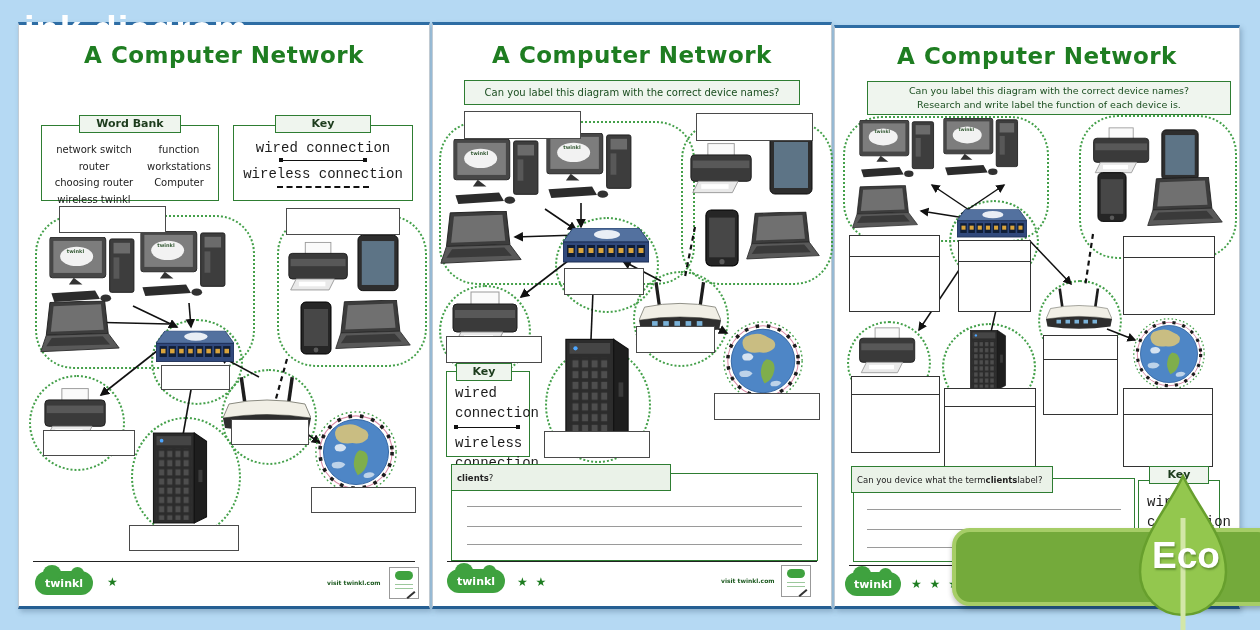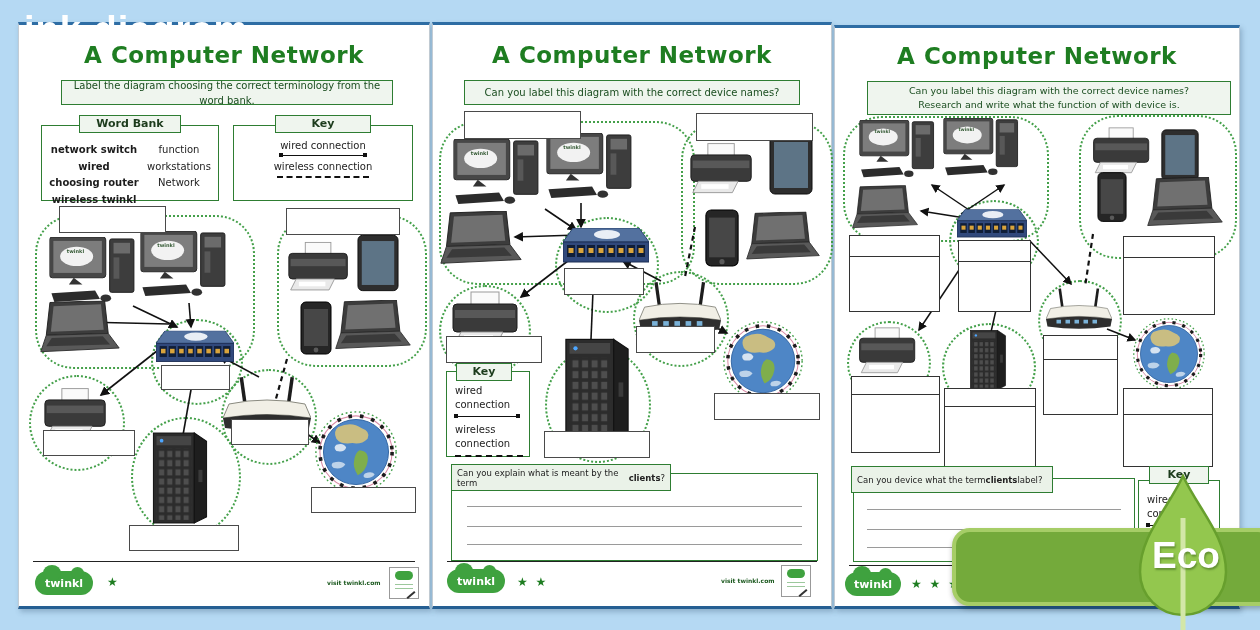--- a/index.html
+++ b/index.html
@@ -10,21 +10,21 @@
          box-shadow:2px 3px 5px rgba(50,80,110,.30);}
   .title{position:absolute;left:0;width:100%;text-align:center;color:#1e7d21;
          font-weight:bold;font-size:23px;letter-spacing:.5px;}
   .instr{position:absolute;background:#eff5ee;border:1.5px solid #2e7d32;color:#1a4d1f;
          font-size:10px;display:flex;flex-direction:column;align-items:center;
          justify-content:center;text-align:center;line-height:1.5;}
   .panel{position:absolute;border:1.5px solid #2e7d32;background:#fff;z-index:2;}
   .tab{position:absolute;background:#eff5ee;border:1.5px solid #2e7d32;color:#1c3b1c;
        font-size:11px;font-weight:bold;text-align:center;line-height:16px;z-index:4;}
   .wbcol{position:absolute;font-size:10px;color:#1c1c1c;text-align:center;line-height:1.65;}
-  .ktext{font-size:10px;color:#1c1c1c;text-align:center;}
+  .ktext{font-size:14px;color:#1c1c1c;text-align:center;font-family:Liberation Mono, monospace;}
   .kline{height:0;border-top:1.6px solid #111;position:relative;margin:4px auto;}
   .kline::before,.kline::after{content:"";position:absolute;top:-3px;width:4px;height:4px;background:#111;}
   .kline::before{left:-1px}.kline::after{right:-1px}
   .kdash{height:0;border-top:2.5px dashed #111;margin:4px auto;}
   .lblbox{position:absolute;background:#fff;border:1.5px solid #4a4a4a;z-index:3;}
   .p3box{position:absolute;background:#fff;border:1px solid #333;z-index:3;}
   .p3div{position:absolute;left:0;right:0;border-top:1px solid #333;}
   .grp{position:absolute;border:2px dotted #44a04a;border-radius:38px;z-index:0;}
   .dotc{position:absolute;border:2px dotted #44a04a;border-radius:50%;z-index:0;}
   .dev{position:absolute;z-index:2;}
@@ -157,35 +157,32 @@
       <path d="M50 44 q11 1 9 13 q-2 11 -11 15 q-6 -9 -4 -17 q1 -8 6 -11" fill="#7fae4c"></path>
       <path d="M24 38 q8 -3 11 3 q-2 6 -11 4 q-4 -4 0 -7" fill="#eef3f8" opacity=".85"></path>
       <path d="M20 58 q10 -3 14 2 q-4 6 -13 4 q-4 -3 -1 -6" fill="#eef3f8" opacity=".7"></path>
       <path d="M56 70 q8 -3 11 1 q-3 5 -11 4 q-3 -2 0 -5" fill="#eef3f8" opacity=".7"></path>
     </symbol>
   </defs>
 </svg>
 
 <div class="sheet" style="left:18px;top:22px;width:410px;height:581px;">
   <div class="title" style="top:17px;">A Computer Network</div>
-  <div class="instr" style="left:42px;top:55px;width:330px;height:23px;">
-    <span>Label the diagram choosing the correct terminology from the word bank.</span>
-  </div>
 
   <div class="panel" style="left:22px;top:100px;width:176px;height:74px;">
-    <div class="wbcol" style="left:4px;top:16px;width:96px;font-weight:bold;">
+    <div class="wbcol" style="left:4px;top:16px;width:96px;">
       <div>network switch</div>
-      <div>wired</div>
+      <div>router</div>
       <div>choosing router</div>
       <div>wireless twinkl</div>
     </div>
     <div class="wbcol" style="left:102px;top:16px;width:70px;">
       <div>function</div>
       <div>workstations</div>
-      <div>Network</div>
+      <div>Computer</div>
     </div>
   </div>
   <div class="tab" style="left:60px;top:90px;width:100px;height:16px;">Word Bank</div>
 
   <div class="panel" style="left:214px;top:100px;width:178px;height:74px;">
     <div class="ktext" style="margin-top:14px;">wired connection</div>
     <div class="kline" style="width:86px;"></div>
     <div class="ktext" style="margin-top:5px;">wireless connection</div>
     <div class="kdash" style="width:92px;"></div>
   </div>
@@ -394,42 +391,41 @@
     <div class="kdash" style="width:68px;margin-left:8px;"></div>
   </div>
   <div class="tab" style="left:23px;top:338px;width:54px;height:16px;">Key</div>
 
   <div class="qbox" style="left:18px;top:448px;width:365px;height:86px;">
     <div class="wline" style="top:32px;"></div>
     <div class="wline" style="top:52px;"></div>
     <div class="wline" style="top:70px;"></div>
   </div>
   <div class="qhead" style="left:18px;top:439px;width:208px;height:25px;">
-    <span>Can you explain what is meant by the term </span>
       <b>clients</b>
       <span>?</span>
   </div>
 
   <div class="footline" style="left:14px;right:14px;top:536px;"></div>
   <div class="cloudlogo" style="left:14px;top:544px;width:58px;height:24px;">twinkl</div>
   <div class="stars" style="left:84px;top:550px;">★ ★</div>
   <div class="visit" style="left:288px;top:552px;">visit twinkl.com</div>
   <div class="minibadge" style="left:348px;top:540px;">
       <i></i>
       <em style="top:16px;"></em>
       <em style="top:20px;"></em>
       <s></s>
     </div>
 </div>
 
 <div class="sheet" style="left:834px;top:25px;width:404px;height:578px;">
   <div class="title" style="top:15px;">A Computer Network</div>
   <div class="instr" style="left:32px;top:53px;width:362px;height:32px;font-size:9.5px;">
     <span>Can you label this diagram with the correct device names?</span>
-    <span>Research and write what the function of with device is.</span>
+    <span>Research and write label the function of each device is.</span>
   </div>
 
   <div class="grp" style="left:8px;top:88px;width:202px;height:122px;"></div>
   <div class="grp" style="left:244px;top:87px;width:154px;height:140px;"></div>
   <div class="dotc" style="left:114px;top:172px;width:86px;height:78px;"></div>
   <div class="dotc" style="left:12px;top:293px;width:80px;height:80px;"></div>
   <div class="dotc" style="left:107px;top:295px;width:90px;height:84px;"></div>
   <div class="dotc" style="left:203px;top:252px;width:80px;height:78px;"></div>
 
   <svg class="lines" width="404" height="578">

